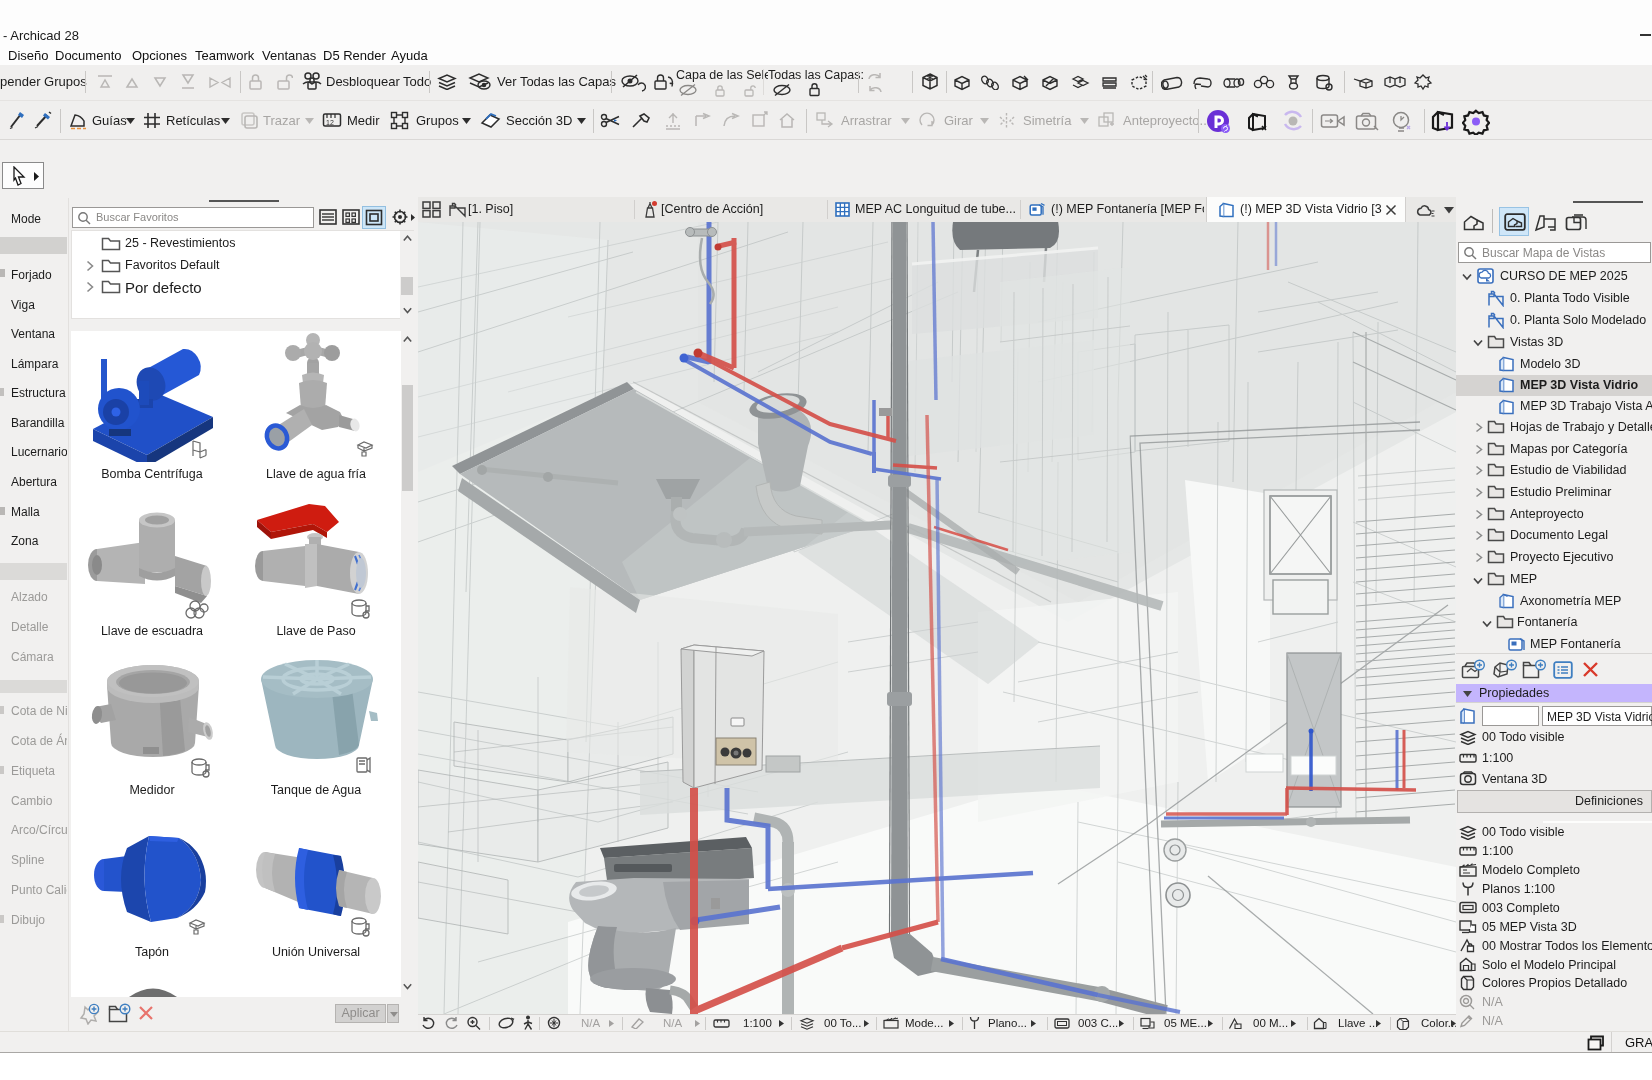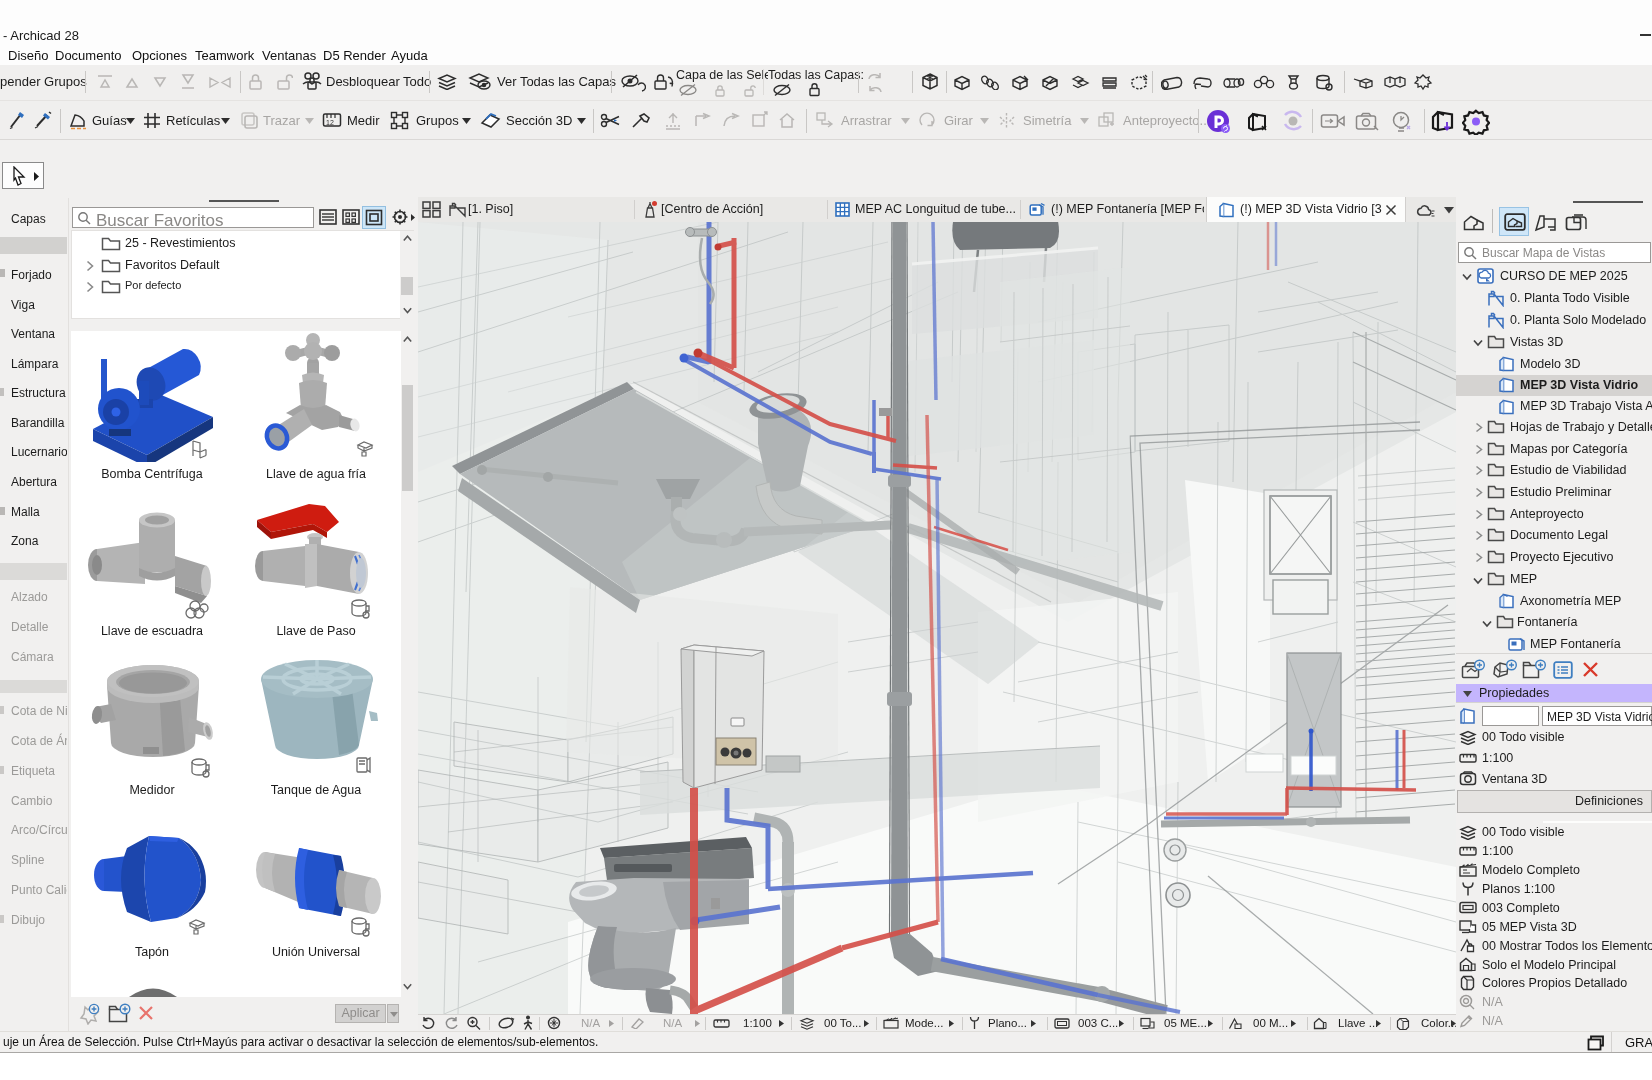--- a/index.html
+++ b/index.html
@@ -411,21 +411,21 @@
         <path d="M1 0 l5 4.5 L1 9z" fill="#1a1a1a"></path>
       </svg>
   </div>
   <div id="toolbox" class="abs">
     <div class="abs" style="left:0;top:71px;width:5px;height:8px;background:#b9b7b5"></div>
     <div class="abs" style="left:0;top:190px;width:4px;height:8px;background:#c2c0be"></div>
     <div class="abs" style="left:0;top:309px;width:5px;height:8px;background:#b9b7b5"></div>
     <div class="abs" style="left:0;top:508px;width:4px;height:8px;background:#cac8c6"></div>
     <div class="abs" style="left:0;top:568px;width:4px;height:8px;background:#cac8c6"></div>
     <div class="abs" style="left:0;top:717px;width:4px;height:8px;background:#cac8c6"></div>
-    <div class="trow" style="top:14px">Capas</div>
+    <div class="trow" style="top:14px">Mode</div>
     <div class="abs" style="left:0;top:39px;width:67px;height:17px;background:#d2d1cf"></div>
     <div class="trow" style="top:70px">Forjado</div>
     <div class="trow" style="top:100px">Viga</div>
     <div class="trow" style="top:129px">Ventana</div>
     <div class="trow" style="top:159px">Lámpara</div>
     <div class="trow" style="top:188px">Estructura</div>
     <div class="trow" style="top:218px">Barandilla</div>
     <div class="trow" style="top:247px">Lucernario</div>
     <div class="trow" style="top:277px">Abertura</div>
     <div class="trow" style="top:307px">Malla</div>
@@ -444,21 +444,21 @@
     <div class="trow g" style="top:685px">Punto Calie</div>
     <div class="trow g" style="top:715px">Dibujo</div>
   </div>
   <div id="fav" class="abs">
     <div class="abs" style="left:140px;top:2px;width:70px;height:2px;background:#555"></div>
     <div class="abs" style="left:3px;top:9px;width:242px;height:21px;background:#fff;border:1px solid #9a9896">
       <svg class="abs" style="left:4px;top:3px" width="14" height="14" viewBox="0 0 14 14">
           <circle cx="6" cy="6" r="4.2" fill="none" stroke="#777" stroke-width="1.4"></circle>
           <line x1="9.2" y1="9.2" x2="13" y2="13" stroke="#777" stroke-width="1.4"></line>
         </svg>
-      <span style="position:absolute;left:23px;top:3px;font-size:17px;color:#8a8886">Buscar Favoritos</span>
+      <span style="position:absolute;left:23px;top:3px;font-size:11px;color:#8a8886">Buscar Favoritos</span>
     </div>
     <svg class="abs" style="left:249px;top:9px" width="20" height="21" viewBox="0 0 20 21">
         <rect x="2" y="3" width="16" height="14" fill="none" stroke="#333" stroke-width="1.6"></rect>
         <line x1="4" y1="7" x2="16" y2="7" stroke="#333" stroke-width="1.4"></line>
         <line x1="4" y1="10" x2="16" y2="10" stroke="#333" stroke-width="1.4"></line>
         <line x1="4" y1="13" x2="16" y2="13" stroke="#333" stroke-width="1.4"></line>
       </svg>
     <svg class="abs" style="left:272px;top:9px" width="20" height="21" viewBox="0 0 20 21">
         <rect x="2" y="3" width="16" height="14" fill="none" stroke="#333" stroke-width="1.6"></rect>
         <rect x="5" y="6" width="3.4" height="3.4" fill="none" stroke="#333" stroke-width="1.2"></rect>
@@ -491,21 +491,21 @@
       <svg class="abs" style="left:29px;top:26px" width="20" height="16" viewBox="0 0 20 16">
           <path d="M1.5 14.5v-11h6l2 2.5h9v8.5z" fill="#fff" stroke="#555" stroke-width="1.5"></path>
         </svg>
       <span style="position:absolute;left:53px;top:27px;font-size:12.5px;color:#1c1c1c">Favoritos Default</span>
       <svg class="abs" style="left:14px;top:50px" width="8" height="12" viewBox="0 0 8 12">
           <path d="M1.5 1.5L6.5 6l-5 4.5" fill="none" stroke="#8a8a8a" stroke-width="1.6"></path>
         </svg>
       <svg class="abs" style="left:29px;top:47px" width="20" height="16" viewBox="0 0 20 16">
           <path d="M1.5 14.5v-11h6l2 2.5h9v8.5z" fill="#fff" stroke="#555" stroke-width="1.5"></path>
         </svg>
-      <span style="position:absolute;left:53px;top:48px;font-size:11px;color:#1c1c1c">Por defecto</span>
+      <span style="position:absolute;left:53px;top:48px;font-size:15px;color:#1c1c1c">Por defecto</span>
       <div class="abs" style="left:328px;top:0;width:14px;height:88px;background:#f1f0ef">
         <svg class="abs" style="left:3px;top:4px" width="9" height="7" viewBox="0 0 9 7">
             <path d="M.8 5.5L4.5 1.2 8.2 5.5" fill="none" stroke="#555" stroke-width="1.5"></path>
           </svg>
         <div class="abs" style="left:1px;top:46px;width:12px;height:18px;background:#cdcccb"></div>
         <svg class="abs" style="left:3px;top:76px" width="9" height="7" viewBox="0 0 9 7">
             <path d="M.8 1.2L4.5 5.5 8.2 1.2" fill="none" stroke="#555" stroke-width="1.5"></path>
           </svg>
       </div>
     </div>
@@ -1474,21 +1474,20 @@
           <path d="M11 11 l4 4 M5 5.5 a2.5 2.5 0 0 1 4 0 a2.5 2.5 0 0 1 -4 3 a2.5 2.5 0 0 1 0 -3" fill="none" stroke="#9c9a98" stroke-width="1.3"></path>
         </svg>
       <span class="abs" style="left:26px;top:172px;color:#9c9a98">N/A</span>
       <svg class="abs" style="left:3px;top:190px" width="16" height="16" viewBox="0 0 16 16">
           <path d="M2 13.5 l1 -3.5 7 -7 2.5 2.5 -7 7 z M9 4 l2.5 2.5" fill="none" stroke="#9c9a98" stroke-width="1.4"></path>
         </svg>
       <span class="abs" style="left:26px;top:191px;color:#9c9a98">N/A</span>
     </div>
   </div>
   <div id="statusbar" class="abs">
-      <span style="position:absolute;left:3px;top:3px">uje un Área de Selección. Pulse Ctrl+Mayús para activar o desactivar la selección de elementos/sub-elementos.</span>
     <svg class="abs" style="left:1587px;top:3px" width="18" height="17" viewBox="0 0 18 17">
         <path d="M4 4 V1.5 h12 v9 h-3" fill="none" stroke="#1a1a1a" stroke-width="1.8"></path>
         <rect x="1.5" y="4.5" width="12" height="10" fill="#f6f5f4" stroke="#1a1a1a" stroke-width="1.8"></rect>
       </svg>
     <div class="abs" style="left:1611px;top:0;width:1px;height:22px;background:#d4d2d0"></div>
     <span style="position:absolute;left:1625px;top:3px;font-size:13px">GRA</span>
   </div>
   <div id="bottomstrip" class="abs"></div>
 </div>
 

